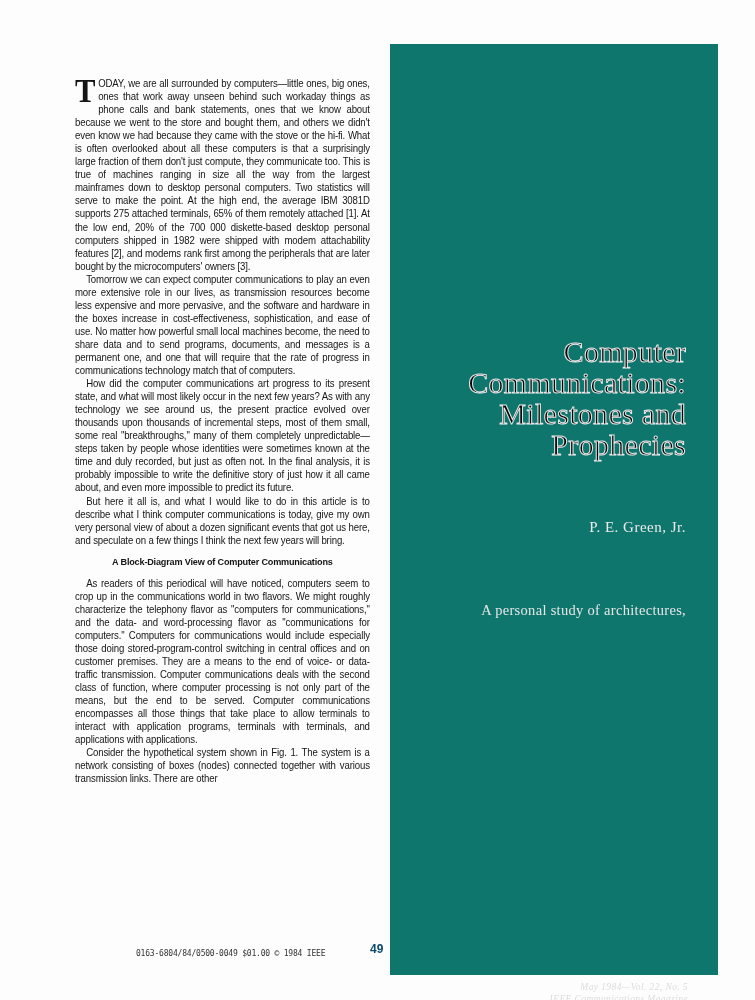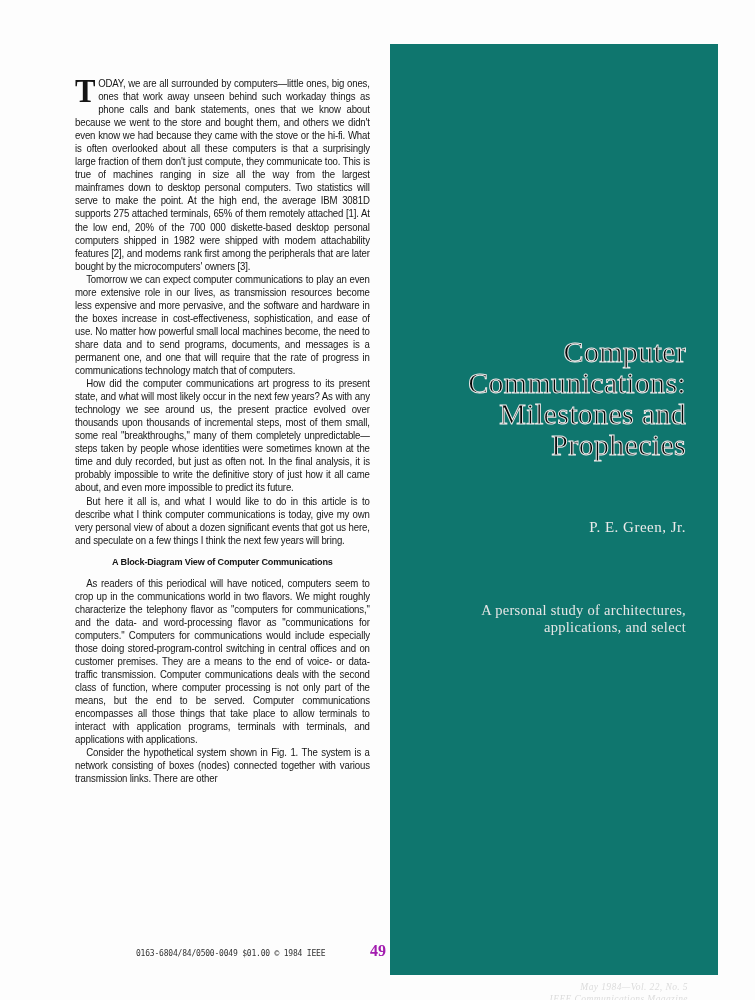--- a/index.html
+++ b/index.html
@@ -48,43 +48,42 @@
       position: absolute; right: 30px; top: 937px; text-align: right;
       font-family: "Liberation Serif", serif; font-size: 9.5px; line-height: 12px; color: #dcdcdc;
       letter-spacing: 0.4px;
     }
     .issue span { display: block; font-style: italic; }
     .footer-code {
       position: absolute; left: 136px; top: 949px; font-family: "DejaVu Sans Mono", monospace;
       font-size: 8px; color: #333; letter-spacing: -0.2px;
     }
     .page-num {
-      position: absolute; left: 370px; top: 942px; font-family: Liberation Serif, serif;
-      font-weight: bold; font-size: 16px; color: #a21caf;
+      position: absolute; left: 370px; top: 942px; font-family: Liberation Sans, sans-serif;
+      font-weight: bold; font-size: 12px; color: #0c4a6e;
     }
   </style>
 </head>
 <body>
 
 <div class="col">
   <p class="first"><span class="dropcap">T</span><span>ODAY, we are all surrounded by computers—little ones, big ones, ones that work away unseen behind such workaday things as phone calls and bank statements, ones that we know about because we went to the store and bought them, and others we didn't even know we had because they came with the stove or the hi-fi. What is often overlooked about all these computers is that a surprisingly large fraction of them don't just compute, they communicate too. This is true of machines ranging in size all the way from the largest mainframes down to desktop personal computers. Two statistics will serve to make the point. At the high end, the average IBM 3081D supports 275 attached terminals, 65% of them remotely attached [1]. At the low end, 20% of the 700 000 diskette-based desktop personal computers shipped in 1982 were shipped with modem attachability features [2], and modems rank first among the peripherals that are later bought by the microcomputers' owners [3].</span></p>
   <p>Tomorrow we can expect computer communications to play an even more extensive role in our lives, as transmission resources become less expensive and more pervasive, and the software and hardware in the boxes increase in cost-effectiveness, sophistication, and ease of use. No matter how powerful small local machines become, the need to share data and to send programs, documents, and messages is a permanent one, and one that will require that the rate of progress in communications technology match that of computers.</p>
   <p>How did the computer communications art progress to its present state, and what will most likely occur in the next few years? As with any technology we see around us, the present practice evolved over thousands upon thousands of incremental steps, most of them small, some real "breakthroughs," many of them completely unpredictable—steps taken by people whose identities were sometimes known at the time and duly recorded, but just as often not. In the final analysis, it is probably impossible to write the definitive story of just how it all came about, and even more impossible to predict its future.</p>
   <p>But here it all is, and what I would like to do in this article is to describe what I think computer communications is today, give my own very personal view of about a dozen significant events that got us here, and speculate on a few things I think the next few years will bring.</p>
   <h3>A Block-Diagram View of Computer Communications</h3>
   <p>As readers of this periodical will have noticed, computers seem to crop up in the communications world in two flavors. We might roughly characterize the telephony flavor as "computers for communications," and the data- and word-processing flavor as "communications for computers." Computers for communications would include especially those doing stored-program-control switching in central offices and on customer premises. They are a means to the end of voice- or data-traffic transmission. Computer communications deals with the second class of function, where computer processing is not only part of the means, but the end to be served. Computer communications encompasses all those things that take place to allow terminals to interact with application programs, terminals with terminals, and applications with applications.</p>
   <p>Consider the hypothetical system shown in Fig. 1. The system is a network consisting of boxes (nodes) connected together with various transmission links. There are other</p>
 </div>
 
 <div class="panel">
   <div class="title">Computer Communications: Milestones and Prophecies</div>
   <div class="author">P. E. Green, Jr.</div>
   <div class="subtitle">
     <span>A personal study of architectures,</span>
-    <span>applications, and select</span>
   </div>
   <div class="issue">
     <span>May 1984—Vol. 22, No. 5</span>
     <span>IEEE Communications Magazine</span>
   </div>
 </div>
 
 <div class="footer-code">0163-6804/84/0500-0049 $01.00 © 1984 IEEE</div>
 <div class="page-num">49</div>
 

